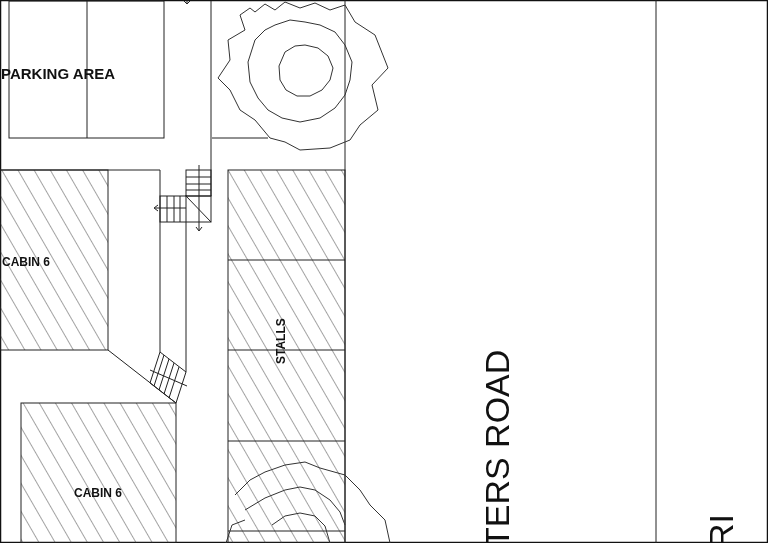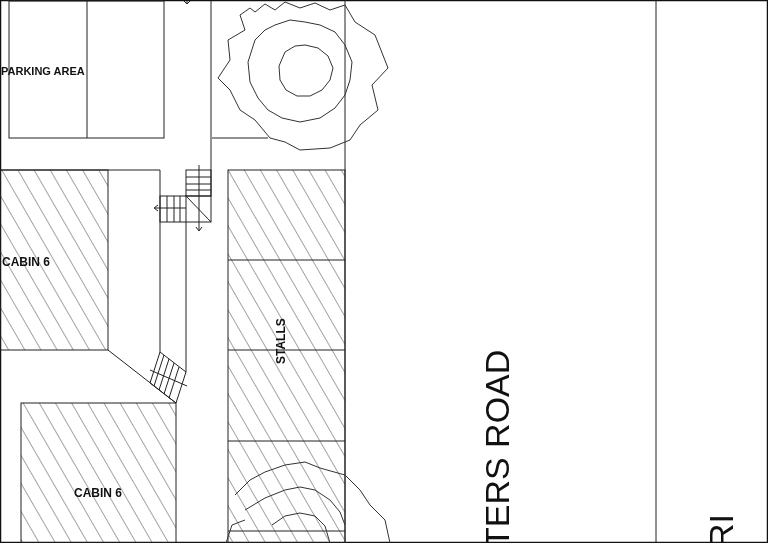--- a/index.html
+++ b/index.html
@@ -93,18 +93,18 @@
     <path d="M272,525 L285,516 L300,513 L315,516 L325,526 L330,543"></path>
     <path d="M226,543 L232,525 L245,520"></path>
   </g>
 
   <g stroke="#222" fill="none">
     <line x1="187" y1="0" x2="187" y2="3"></line>
     <polyline points="184,1 187,4 190,1"></polyline>
   </g>
 </svg>
 
-<div class="lbl" style="left:1px; top:65px; font-size:11px;">PARKING AREA</div>
+<div class="lbl" style="left:1px; top:65px; font-size:15px;">PARKING AREA</div>
 <div class="lbl" style="left:2px; top:255px; font-size:12px;">CABIN 6</div>
 <div class="lbl" style="left:74px; top:486px; font-size:12px;">CABIN 6</div>
 <div class="lbl rot" style="left:274px; top:364px; font-size:12px;">STALLS</div>
 <div class="road rot" style="left:478px; top:548px; font-size:34px;">TERS ROAD</div>
 <div class="road rot" style="left:702px; top:548px; font-size:34px;">RI</div>
 
 </body></html>

